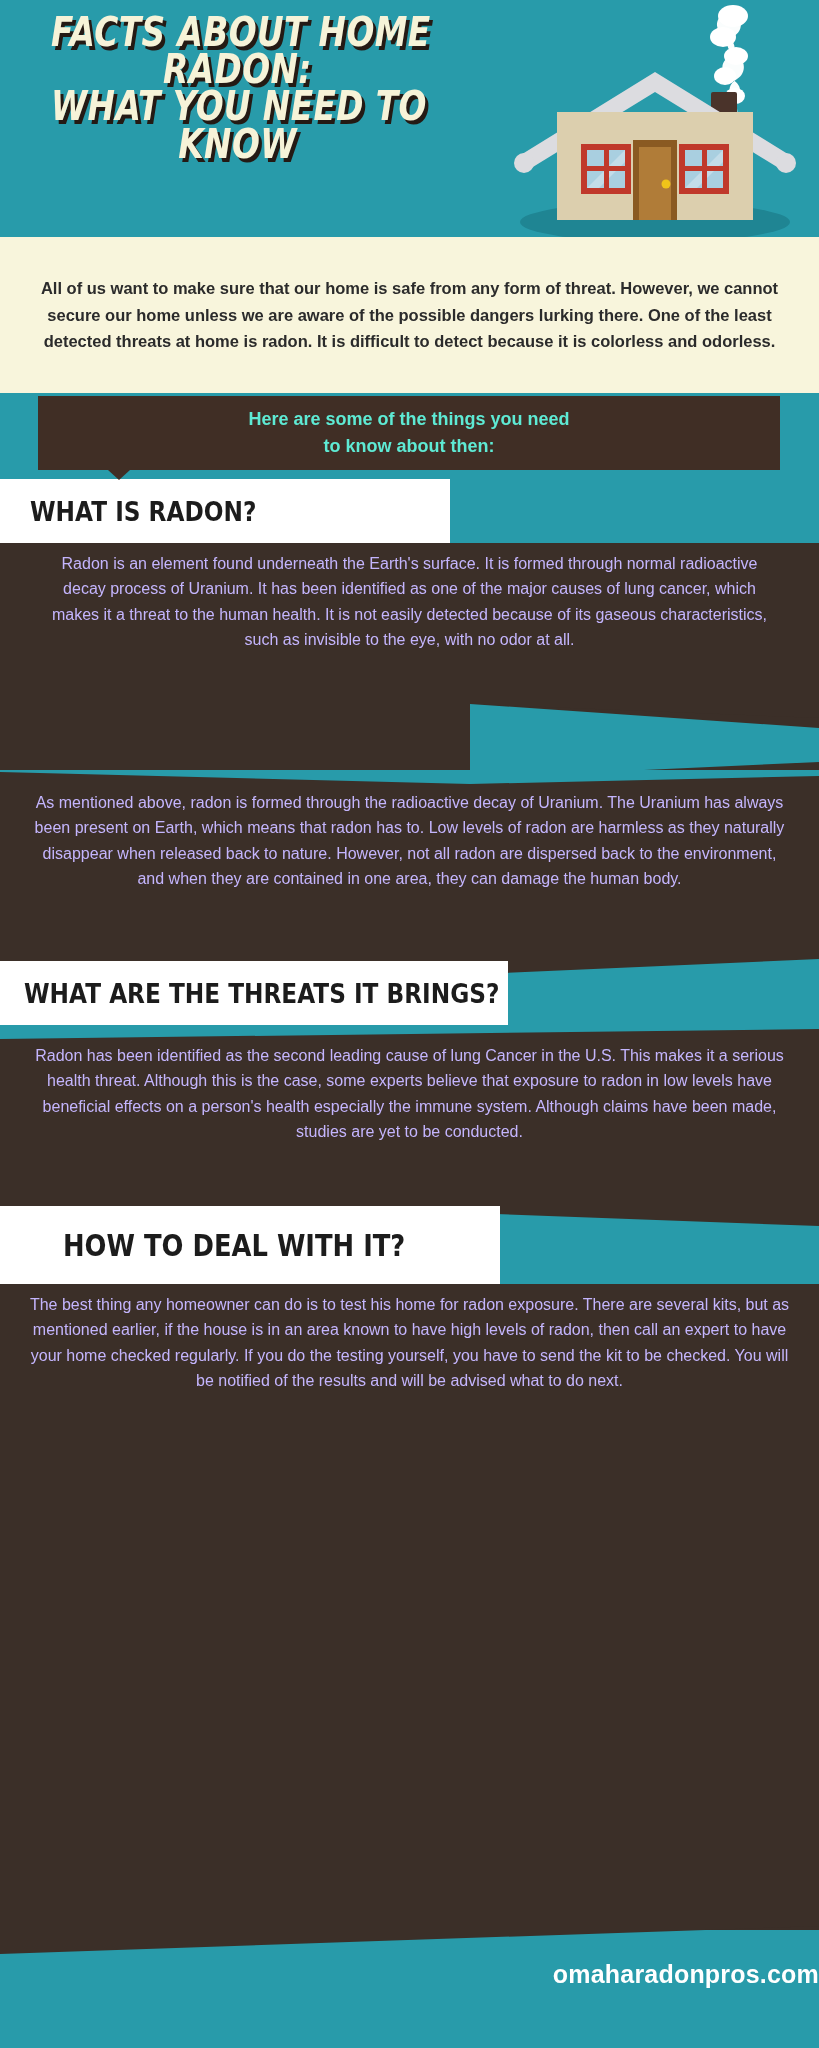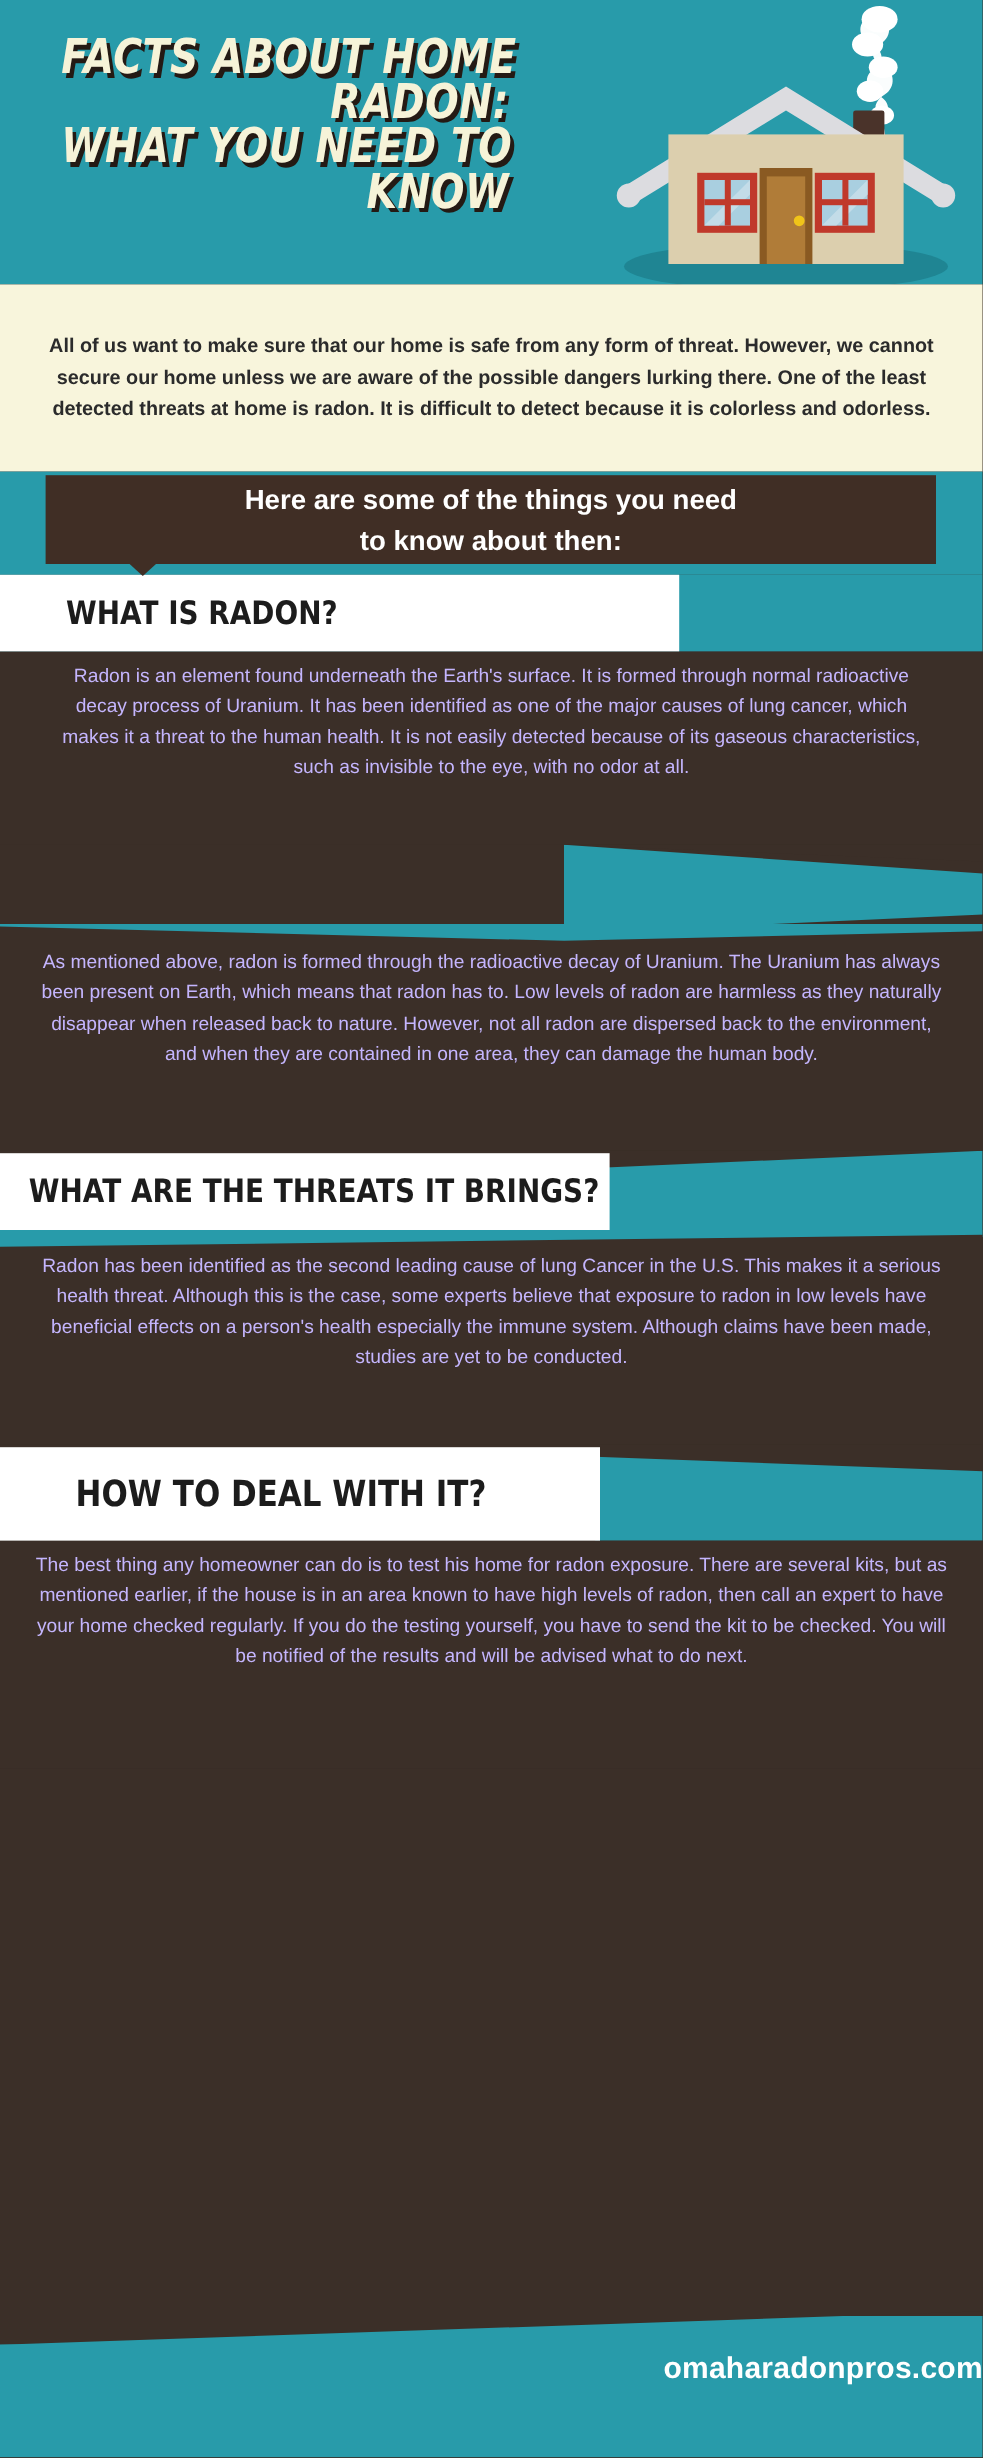--- a/index.html
+++ b/index.html
@@ -14,22 +14,22 @@
   }
   .page { position:relative; width:819px; height:2048px; background:#3b2f28; overflow:hidden; }
 
   
   .header {
     position:absolute; left:0; top:0; width:819px; height:237px;
     background:#289BAA;
     overflow:hidden;
   }
   .title-wrap {
-    position:absolute; left:10px; top:30px; width:455px;
-    text-align:right;
+    position:absolute; left:10px; top:14px; width:455px;
+    text-align:center;
   }
   .title-line {
     font-family:"DejaVu Sans", sans-serif;
     font-weight:bold;
     font-style:italic;
     color:#F6F3D8;
     text-transform:uppercase;
     letter-spacing:0.5px;
     line-height:0.93;
     text-shadow:4px 4px 0 #241a14;
@@ -61,21 +61,21 @@
   .banner-band {
     position:absolute; left:0; top:393px; width:819px; height:86px;
     background:#289BAA;
   }
   .banner-box {
     position:absolute; left:38px; top:396px; width:742px; height:74px;
     background:#402E25;
     display:flex; flex-direction:column; align-items:center; justify-content:center;
   }
   .banner-box span {
-    display:block; color:#ffffff; font-weight:bold; font-size:23px;
+    display:block; color:#5eead4; font-weight:bold; font-size:18px;
     line-height:1.5; text-align:center;
     font-family:"Liberation Sans", sans-serif;
   }
   .banner-tail {
     position:absolute; left:108px; top:470px;
     width:0; height:0;
     border-left:11px solid transparent;
     border-right:11px solid transparent;
     border-top:10px solid #402E25;
     z-index:3;
@@ -187,21 +187,21 @@
   </div>
 
   <div class="banner-band"></div>
   <div class="banner-box">
     <span>Here are some of the things you need</span>
     <span>to know about then:</span>
   </div>
   <div class="banner-tail"></div>
 
   <div class="teal-strip" style="top:479px; width:819px; height:64px;"></div>
-  <div class="head-box" style="left:0; top:479px; width:566px; height:64px;padding-left:25px;">
+  <div class="head-box" style="left:0; top:479px; width:450px; height:64px;">
     <h2 style="margin-left:30px;">WHAT IS RADON?</h2>
   </div>
 
   <div class="brown-strip" style="top:543px; width:819px; height:161px;"></div>
   <div class="body-text" style="left:44px; top:551px; width:731px;">Radon is an element found underneath the Earth's surface. It is formed through normal radioactive decay process of Uranium. It has been identified as one of the major causes of lung cancer, which makes it a threat to the human health. It is not easily detected because of its gaseous characteristics, such as invisible to the eye, with no odor at all.</div>
 
   <svg class="wedge" style="left:0; top:704px; width:819px; height:74px;" viewBox="0 0 819 74" preserveAspectRatio="none">
     <polygon points="470,704 470,0 819,0 819,14 470,0" fill="#3b2f28"></polygon>
     <polygon points="470,0 819,24 819,58 470,74" fill="#289BAA"></polygon>
   </svg>

